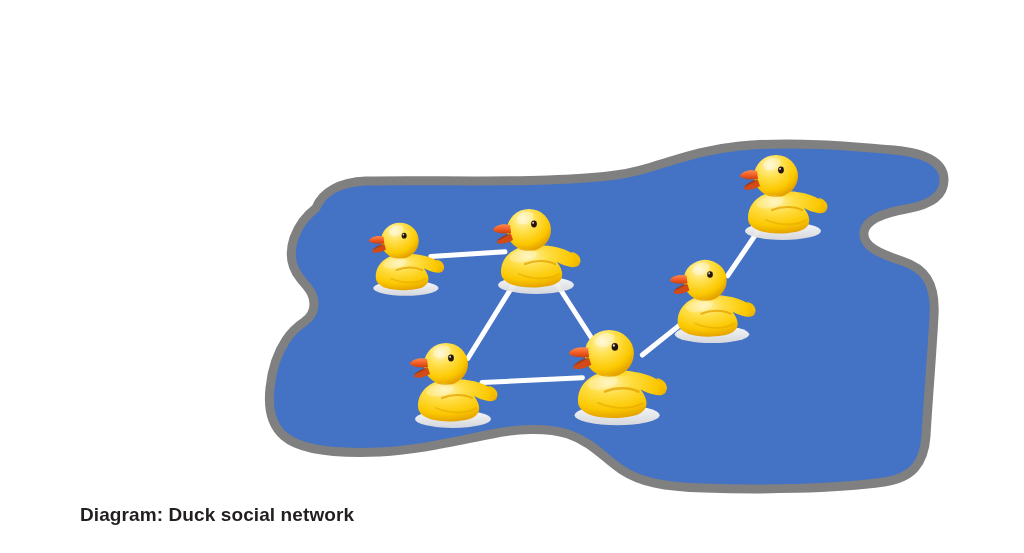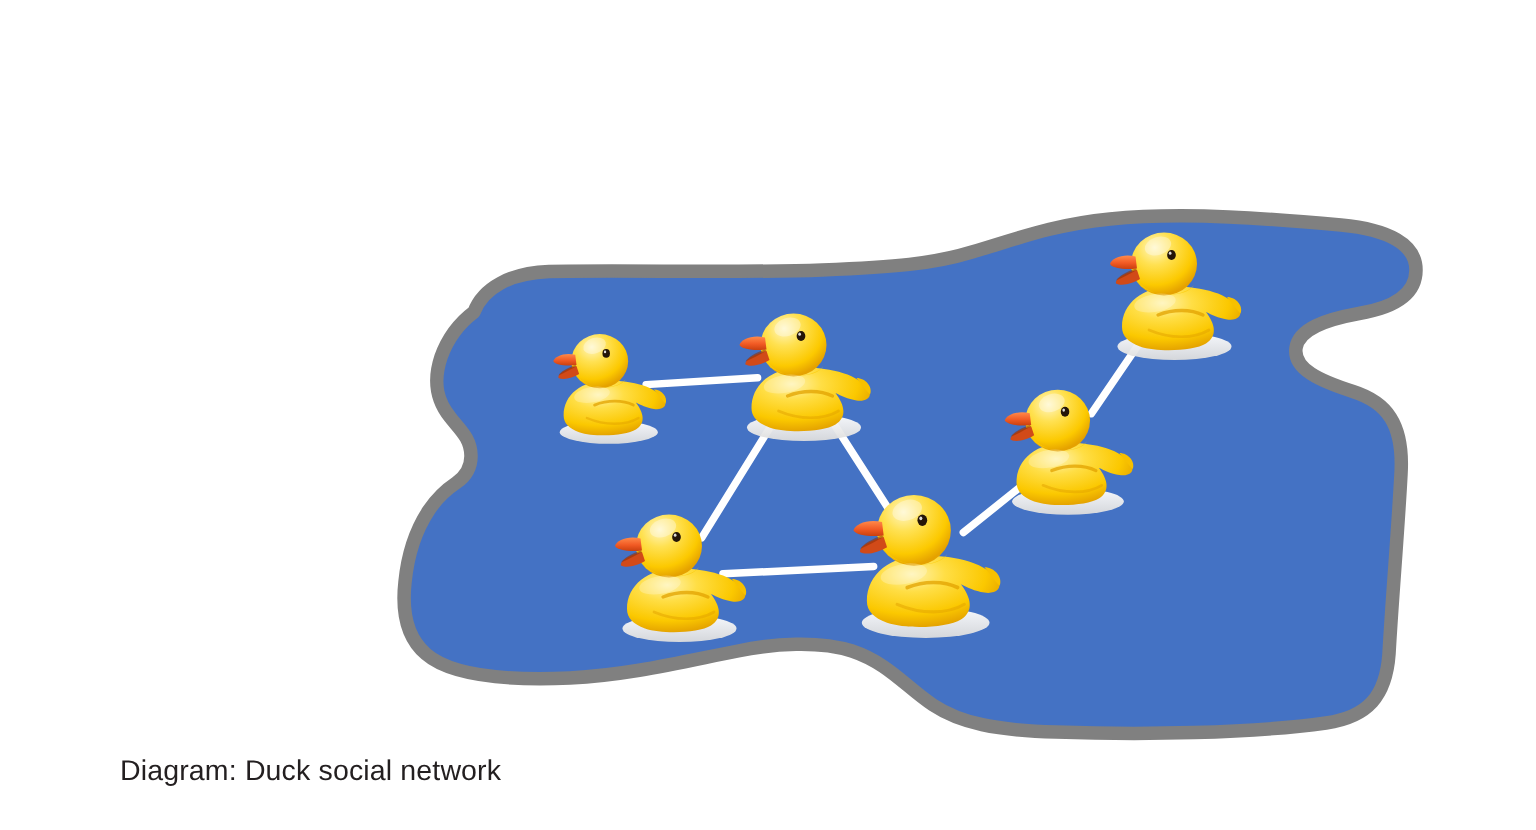--- a/index.html
+++ b/index.html
@@ -25,21 +25,21 @@
     top: 0;
     width: 1024px;
     height: 553px;
   }
   #caption {
     position: absolute;
     left: 80px;
     top: 503px;
     font-family: "Liberation Sans", sans-serif;
     font-size: 19px;
-    font-weight: 400;
+    font-weight: 700;
     color: #231f20;
     letter-spacing: 0.1px;
     white-space: nowrap;
     line-height: 24px;
   }
 </style>
 </head>
 <body>
 
 <div id="canvas" style="background: rgb(255, 255, 255);">

